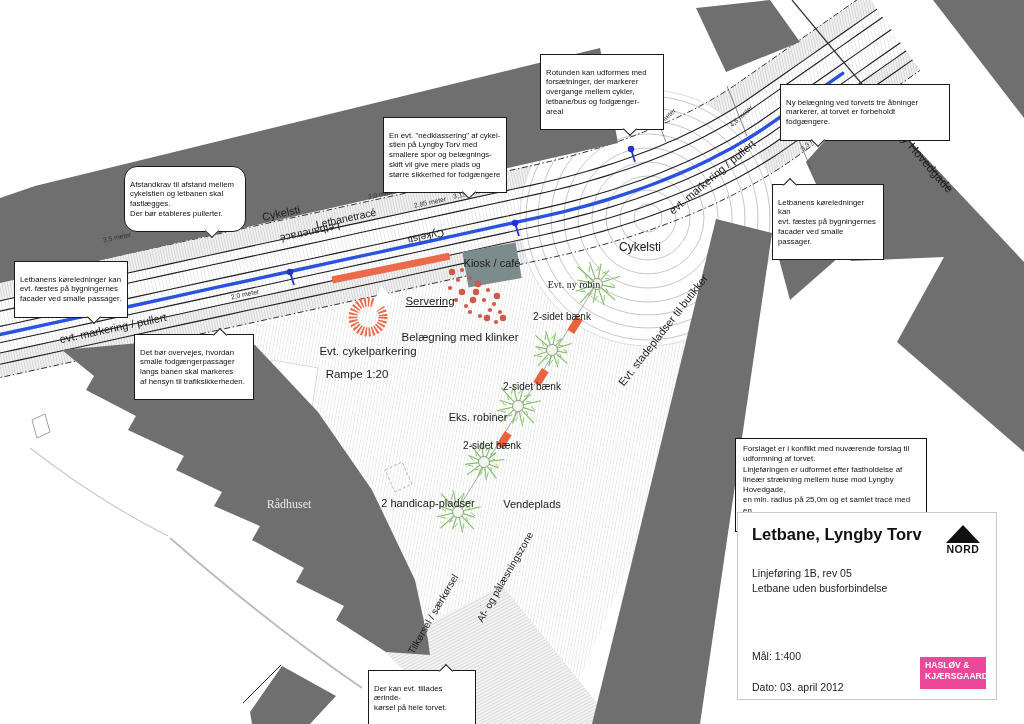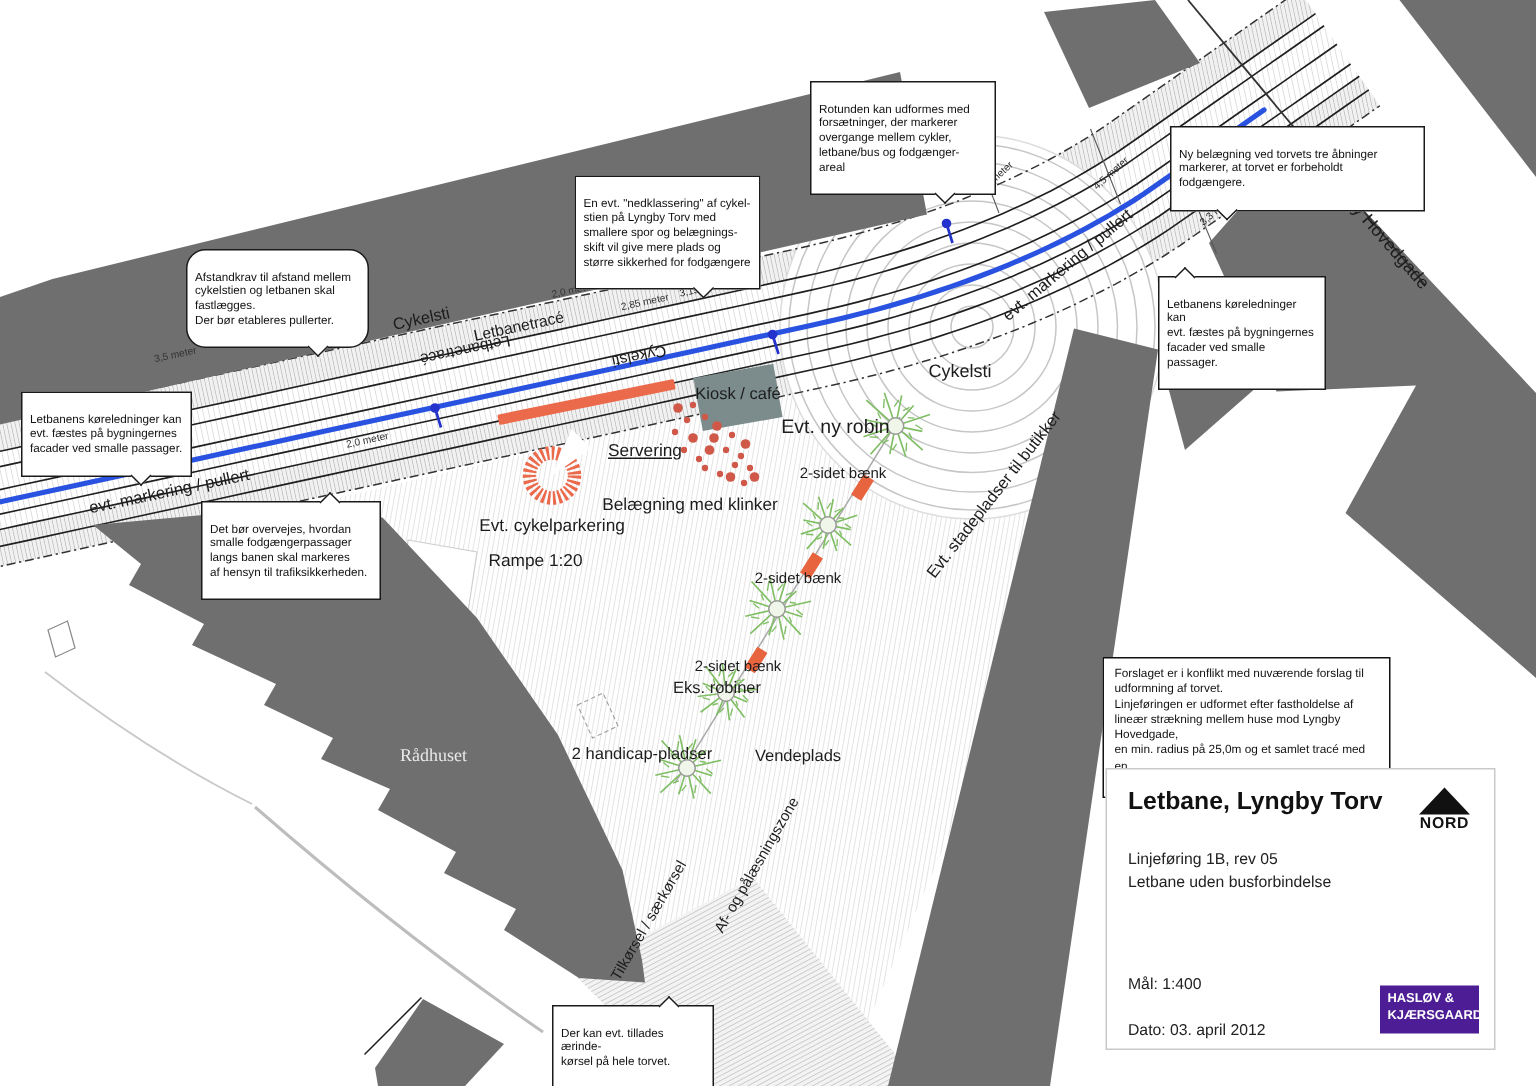--- a/index.html
+++ b/index.html
@@ -17,21 +17,21 @@
         padding:5px 7px;font-size:7.9px;line-height:1.3;color:#111;white-space:pre-line;z-index:6;}
   .titleblock{position:absolute;left:737px;top:512px;width:258px;height:186px;background:#fff;
         border:1px solid #c9c9c9;z-index:6;}
   .tb-title{position:absolute;left:14px;top:12px;font-size:16.5px;font-weight:bold;color:#111;}
   .tb-sub{position:absolute;left:14px;font-size:10.5px;color:#222;margin-top:12px;}
   .tb-meta{position:absolute;left:14px;font-size:10.5px;color:#222;}
   .nord{position:absolute;right:16px;top:12px;text-align:center;}
   .nord-tri{width:0;height:0;border-left:17px solid transparent;border-right:17px solid transparent;
         border-bottom:18px solid #111;margin:0 auto;}
   .nord-txt{font-size:10.5px;font-weight:bold;letter-spacing:.5px;color:#111;}
-  .logo{position:absolute;right:10px;bottom:10px;width:66px;height:32px;background:#4c1d95;
+  .logo{position:absolute;right:10px;bottom:10px;width:66px;height:32px;background:#ec4899;
         color:#fff;font-size:8.6px;font-weight:bold;line-height:1.3;padding:3px 5px;box-sizing:border-box;}
 </style>
 </head>
 <body>
 
 <div id="plan">
 <svg id="plan-svg" width="1024" height="724" viewBox="0 0 1024 724" xmlns="http://www.w3.org/2000/svg">
   <defs>
     <pattern id="hatchPlaza" width="3.2" height="3.2" patternUnits="userSpaceOnUse" patternTransform="rotate(100)">
       <rect width="3.2" height="3.2" fill="#ffffff"></rect>
@@ -313,25 +313,25 @@
 <div class="lbl" style="left:346px;top:218px;font-size:10.5px;transform:translate(-50%,-50%) rotate(-12deg);">Letbanetracé</div>
 <div class="lbl" style="left:310px;top:233px;font-size:10.5px;transform:translate(-50%,-50%) rotate(168deg);">Letbanetracé</div>
 <div class="lbl" style="left:426px;top:237px;font-size:10.5px;transform:translate(-50%,-50%) rotate(168deg);">Cykelsti</div>
 <div class="lbl" style="left:113px;top:328px;font-size:11px;transform:translate(-50%,-50%) rotate(-12deg);">evt. markering / pullert</div>
 <div class="lbl" style="left:712px;top:177px;font-size:11px;transform:translate(-50%,-50%) rotate(-40deg);">evt. markering / pullert</div>
 <div class="lbl" style="left:917px;top:152px;font-size:12px;transform:translate(-50%,-50%) rotate(49deg);">Lyngby Hovedgade</div>
 <div class="lbl" style="left:640px;top:247px;font-size:12px;">Cykelsti</div>
 <div class="lbl" style="left:492px;top:263px;font-size:11px;">Kiosk / café</div>
 <div class="lbl" style="left:430px;top:301px;font-size:11.5px;text-decoration:underline;">Servering</div>
 <div class="lbl" style="left:460px;top:337px;font-size:11.5px;">Belægning med klinker</div>
-<div class="lbl" style="left:557px;top:284px;font-size:13px;">Evt. ny robin</div>
+<div class="lbl" style="left:574px;top:284px;font-size:10px;font-family:Liberation Serif, serif;">Evt. ny robin</div>
 <div class="lbl" style="left:562px;top:316px;font-size:10px;">2-sidet bænk</div>
 <div class="lbl" style="left:532px;top:386px;font-size:10px;">2-sidet bænk</div>
 <div class="lbl" style="left:492px;top:445px;font-size:10px;">2-sidet bænk</div>
-<div class="lbl" style="left:478px;top:417px;font-size:11px;margin-top:42px;">Eks. robiner</div>
+<div class="lbl" style="left:478px;top:417px;font-size:11px;">Eks. robiner</div>
 <div class="lbl" style="left:663px;top:330px;font-size:11px;transform:translate(-50%,-50%) rotate(-52deg);">Evt. stadepladser til butikker</div>
 <div class="lbl" style="left:368px;top:351px;font-size:11.5px;">Evt. cykelparkering</div>
 <div class="lbl" style="left:357px;top:374px;font-size:11.5px;">Rampe 1:20</div>
 <div class="lbl" style="left:289px;top:504px;font-size:12px;color:#e9e9e9;font-family:Liberation Serif, serif;">Rådhuset</div>
 <div class="lbl" style="left:428px;top:503px;font-size:11px;">2 handicap-pladser</div>
 <div class="lbl" style="left:532px;top:504px;font-size:11px;text-align:right;">Vendeplads</div>
 <div class="lbl" style="left:433px;top:614px;font-size:10px;transform:translate(-50%,-50%) rotate(-60deg);">Tilkørsel / særkørsel</div>
 <div class="lbl" style="left:505px;top:577px;font-size:10px;transform:translate(-50%,-50%) rotate(-60deg);">Af- og pålæsningszone</div>
 
 <div class="meas" style="left:117px;top:237px;transform:translate(-50%,-50%) rotate(-12deg);">3,5 meter</div>

